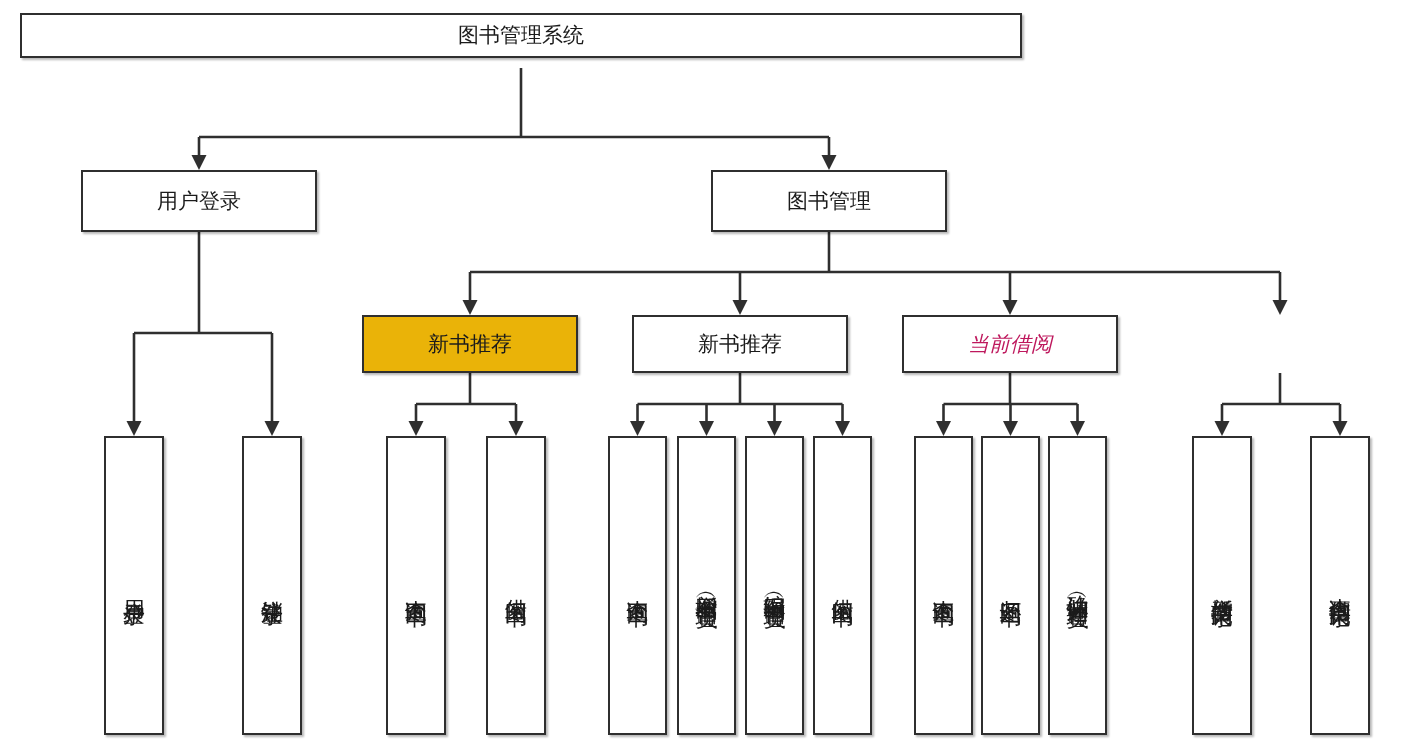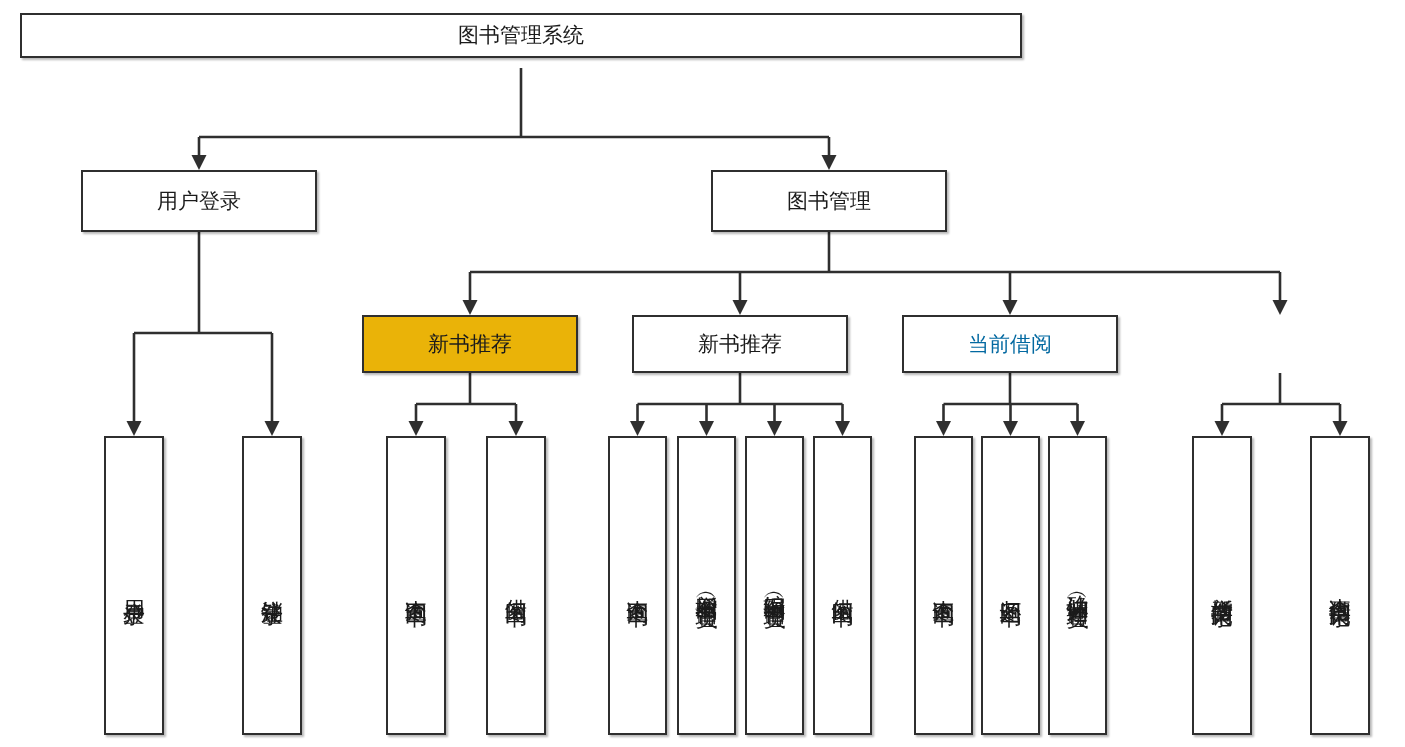--- a/index.html
+++ b/index.html
@@ -130,21 +130,21 @@
     <div class="node horizontal" style="left: 711px; top: 170px; width: 236px; height: 62px; border-color: rgb(47, 47, 47); background: rgb(255, 255, 255);">
       <span class="node-label" style="color: rgb(27, 27, 27);">图书管理</span>
     </div>
     <div class="node horizontal" style="left: 362px; top: 315px; width: 216px; height: 58px; border-color: rgb(47, 47, 47); background: #eab308;">
       <span class="node-label" style="color: rgb(27, 27, 27);">新书推荐</span>
     </div>
     <div class="node horizontal" style="left: 632px; top: 315px; width: 216px; height: 58px; border-color: rgb(47, 47, 47); background: rgb(255, 255, 255);">
       <span class="node-label" style="color: rgb(27, 27, 27);">新书推荐</span>
     </div>
     <div class="node horizontal" style="left: 902px; top: 315px; width: 216px; height: 58px; border-color: rgb(47, 47, 47); background: rgb(255, 255, 255);">
-      <span class="node-label" style="color: #0369a1;">当前借阅</span>
+      <span class="node-label" style="color: #be185d; font-style: italic;">当前借阅</span>
     </div>
     <div class="node vertical" style="left: 104px; top: 436px; width: 60px; height: 299px; border-color: rgb(47, 47, 47); background: rgb(255, 255, 255);">
       <span class="node-label" style="color: rgb(27, 27, 27);">用户登录</span>
     </div>
     <div class="node vertical" style="left: 242px; top: 436px; width: 60px; height: 299px; border-color: rgb(47, 47, 47); background: rgb(255, 255, 255);">
       <span class="node-label" style="color: rgb(27, 27, 27);">注销登录</span>
     </div>
     <div class="node vertical" style="left: 386px; top: 436px; width: 60px; height: 299px; border-color: rgb(47, 47, 47); background: rgb(255, 255, 255);">
       <span class="node-label" style="color: rgb(27, 27, 27);">查询图书</span>
     </div>

